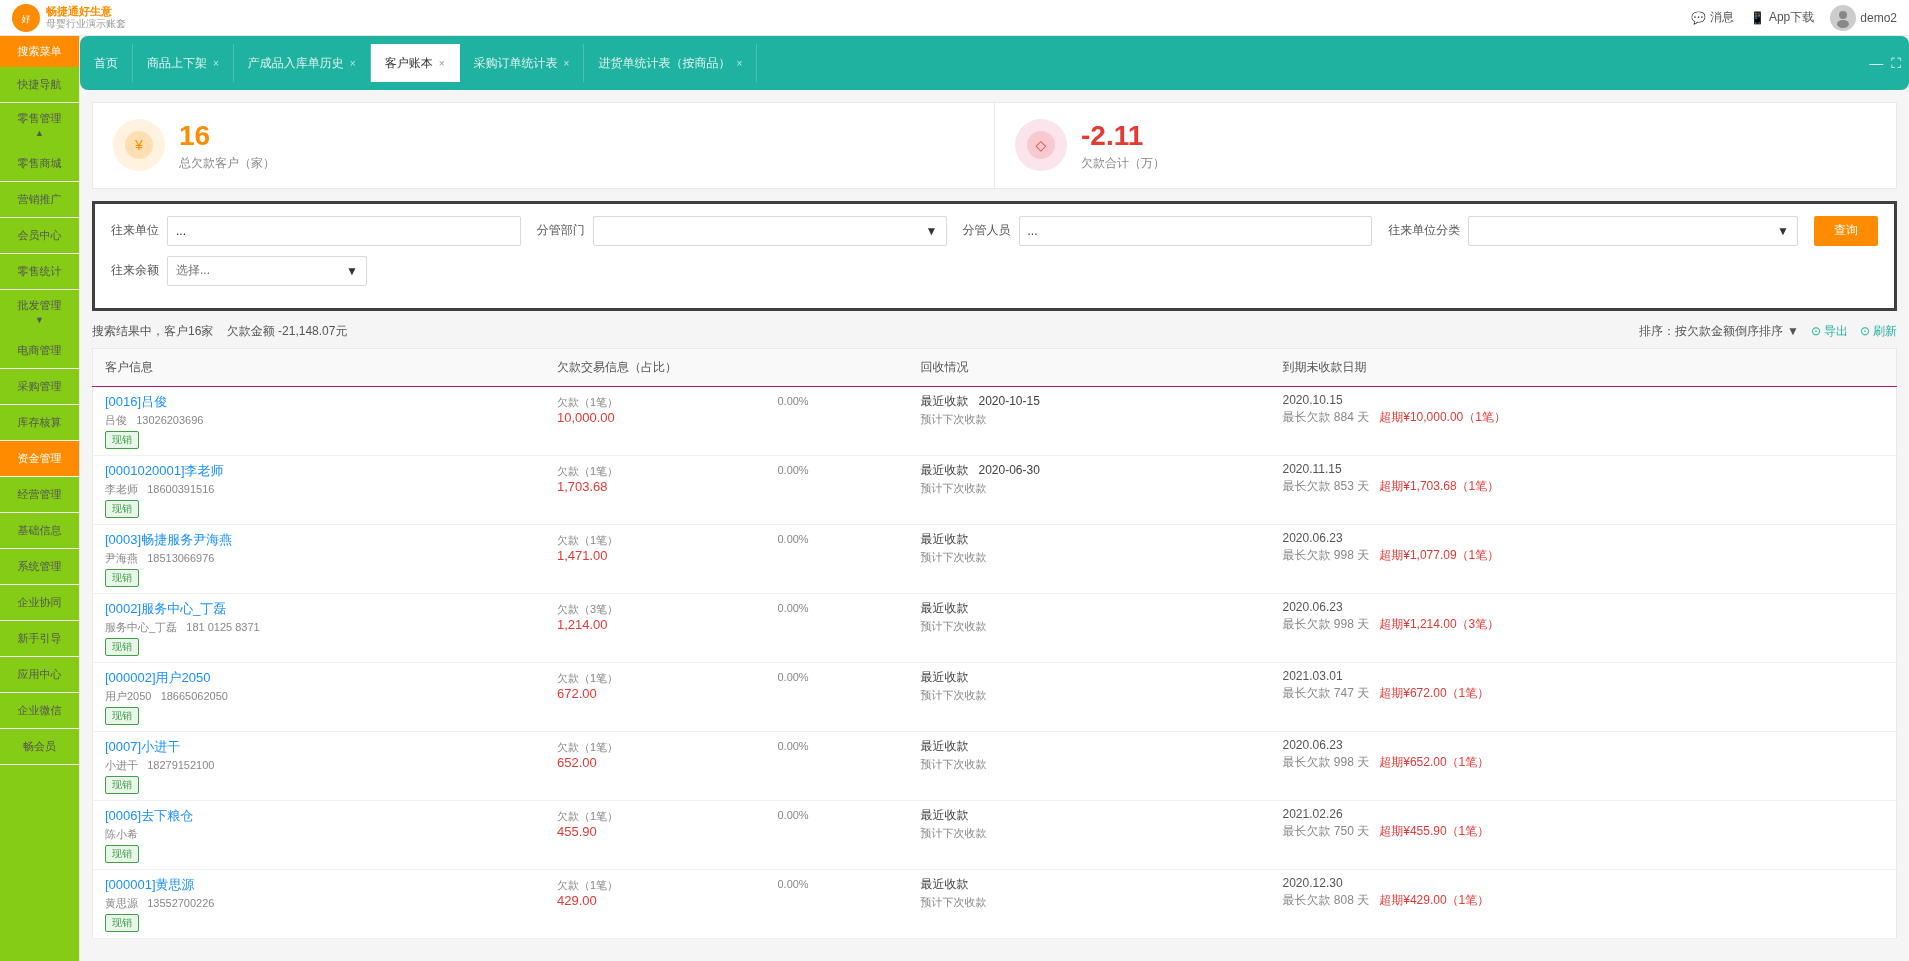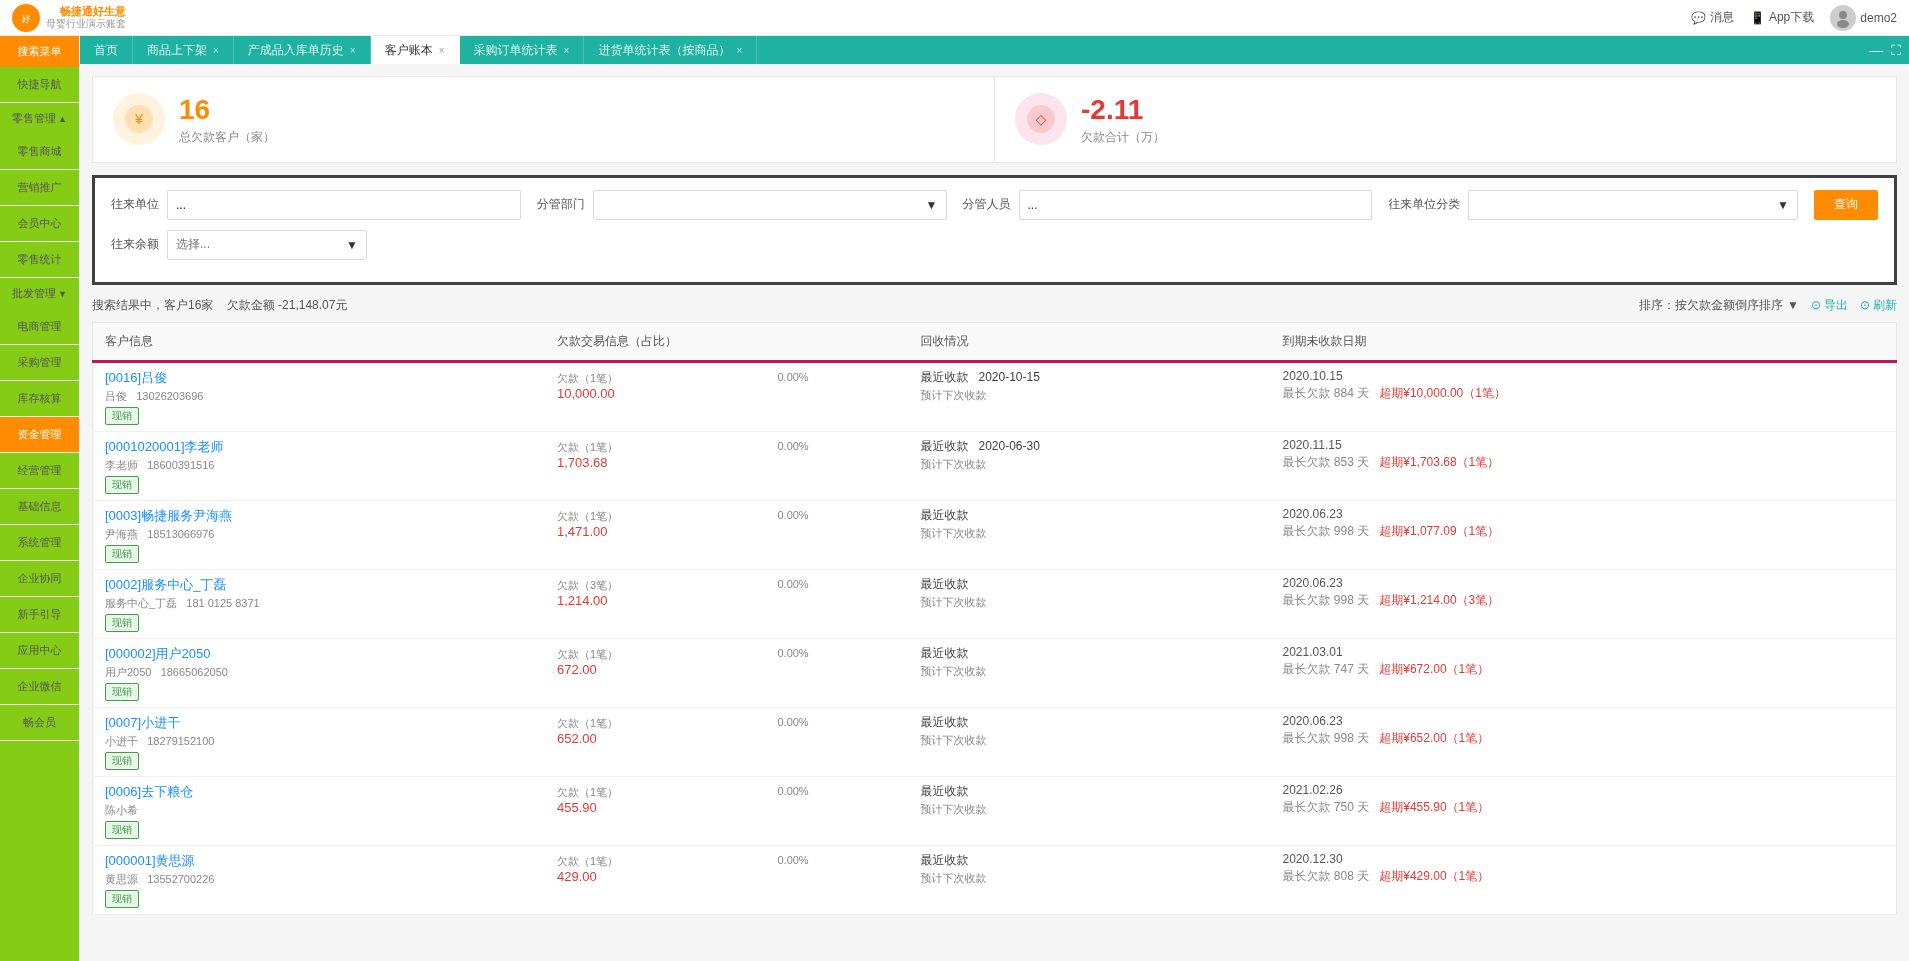--- a/index.html
+++ b/index.html
@@ -15,28 +15,28 @@
     .avatar { width: 26px; height: 26px; border-radius: 50%; background: #ccc; display: flex; align-items: center; justify-content: center; }
 
     
     .main-layout { display: flex; flex: 1; overflow: hidden; }
 
     
     .sidebar { width: 80px; background: #84cc16; border-right: 1px solid #e8e8e8; display: flex; flex-direction: column; flex-shrink: 0; overflow-y: auto; }
     .sidebar-search { background: #ff8c00; color: white; text-align: center; padding: 8px 4px; font-size: 11px; cursor: pointer; }
     .sidebar-item { padding: 10px 4px; text-align: center; font-size: 11px; color: #555; cursor: pointer; border-bottom: 1px solid #f0f0f0; }
     .sidebar-item.active { background: #ff8c00; color: white; }
-    .sidebar-section { padding: 8px 4px; text-align: center; font-size: 11px; color: #555; cursor: pointer; display: flex; align-items: center; justify-content: center; gap: 2px; }
+    .sidebar-section { padding: 8px 4px; text-align: center; font-size: 11px; color: #555; cursor: pointer; display: flex; align-items: center; justify-content: center; gap: 2px; flex-direction: column; }
     .sidebar-section .arrow { font-size: 9px; }
 
     
     .content-area { flex: 1; display: flex; flex-direction: column; overflow: hidden; }
 
     
-    .tab-bar { display: flex; background: #20b2a0; align-items: center; height: 28px; flex-shrink: 0; }
+    .tab-bar { display: flex; background: #20b2a0; align-items: center; height: 54px; flex-shrink: 0; border-radius: 8px; }
     .tab { display: flex; align-items: center; padding: 0 14px; height: 38px; font-size: 12px; color: rgba(255,255,255,0.85); cursor: pointer; border-right: 1px solid rgba(255,255,255,0.2); gap: 6px; white-space: nowrap; }
     .tab.active { background: white; color: #333; }
     .tab .close-x { font-size: 10px; color: rgba(255,255,255,0.7); }
     .tab.active .close-x { color: #999; }
     .tab-spacer { flex: 1; }
     .tab-actions { display: flex; align-items: center; padding: 0 8px; gap: 8px; }
     .tab-action-btn { color: rgba(255,255,255,0.85); font-size: 14px; cursor: pointer; }
 
     
     .page-content { flex: 1; overflow-y: auto; background: #f5f5f5; padding: 12px; }
@@ -68,21 +68,21 @@
 
     
     .results-bar { display: flex; align-items: center; justify-content: space-between; margin-bottom: 8px; font-size: 12px; color: #555; }
     .results-actions { display: flex; align-items: center; gap: 12px; color: #555; }
     .sort-select { display: flex; align-items: center; gap: 4px; cursor: pointer; }
     .action-link { display: flex; align-items: center; gap: 3px; cursor: pointer; color: #20b2a0; }
 
     
     .data-table { width: 100%; background: white; border: 1px solid #e8e8e8; border-collapse: collapse; }
     .data-table thead tr { background: #f9f9f9; }
-    .data-table th { padding: 10px 12px; text-align: left; font-size: 12px; color: #555; font-weight: normal; border-bottom: 3px solid #be185d; }
+    .data-table th { padding: 10px 12px; text-align: left; font-size: 12px; color: #555; font-weight: normal; border-bottom: 1px solid #be185d; }
     .data-table td { padding: 6px 12px; font-size: 12px; color: #333; border-bottom: 1px solid #f0f0f0; vertical-align: top; }
     .customer-name { color: #1890ff; cursor: pointer; font-size: 13px; }
     .customer-sub { color: #888; font-size: 11px; margin-top: 2px; }
     .tag { display: inline-block; padding: 1px 6px; border-radius: 2px; font-size: 10px; margin-top: 3px; }
     .tag.green { background: #e8f5e9; color: #43a047; border: 1px solid #43a047; }
     .amount-red { color: #e53935; font-size: 13px; }
     .amount-sub { color: #888; font-size: 11px; margin-top: 2px; }
     .latest-info { font-size: 12px; color: #404040; }
     .latest-sub { color: #888; font-size: 11px; margin-top: 2px; }
     .due-date { font-size: 12px; color: #555; }
@@ -96,21 +96,21 @@
 
   <div class="top-bar">
     <div class="logo-area">
       <div class="logo-icon">
         <svg width="18" height="18" viewBox="0 0 18 18">
             <circle cx="9" cy="9" r="8" fill="#ff8c00"></circle>
             <text x="9" y="13" text-anchor="middle" font-size="9" fill="white">好</text>
           </svg>
       </div>
       <div style="display:flex;flex-direction:column;line-height:1.2;">
-        <span style="font-size:11px;font-weight:bold;color:#ff8c00;text-align:right;">畅捷通好生意</span>
+        <span style="font-size:11px;font-weight:bold;color:#ff8c00;">畅捷通好生意</span>
         <span style="font-size:10px;color:#999;">母婴行业演示账套</span>
       </div>
     </div>
     <div class="top-right">
       <div class="top-btn">
         <span>💬</span>
         <span>消息</span>
       </div>
       <div class="top-btn">
         <span>📱</span>

